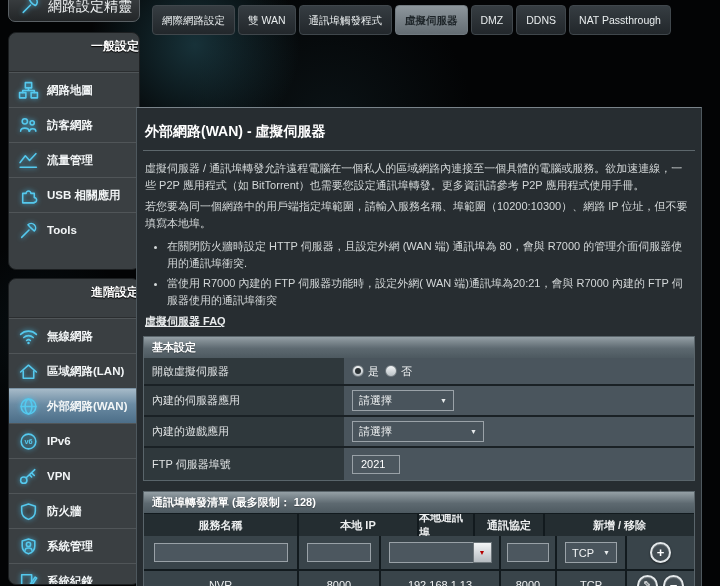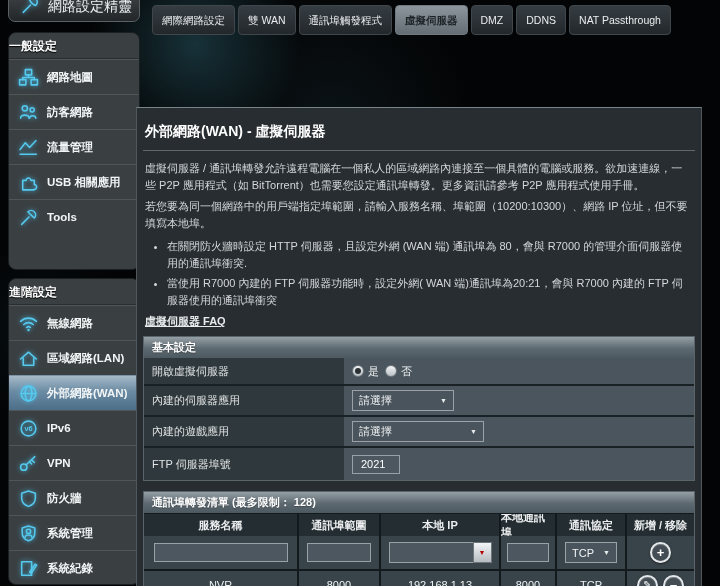--- a/index.html
+++ b/index.html
@@ -30,21 +30,21 @@
 
   
   .side-group {
     position:absolute; left:8px; width:132px;
     background:#3a3f42; border:1px solid #1c1f21; border-radius:8px;
     overflow:hidden;
   }
   .side-group.general  { top:32px;  height:238px; }
   .side-group.advanced { top:278px; height:307px; }
   .side-group .group-title {
-    height:26px; line-height:26px; text-align:left;
+    height:39px; line-height:26px; text-align:right;
     font-size:12px; font-weight:bold; color:#ffffff;
     border-bottom:1px solid #2b2e30; text-shadow:0 1px 1px #000;
   }
   .side-item {
     height:35px; display:flex; align-items:center; gap:7px;
     padding-left:7px; cursor:pointer;
     border-top:1px solid #505558;
   }
   .side-item:first-of-type { border-top:none; }
   .side-item .label { font-size:11.5px; font-weight:bold; color:#f2f5f6; letter-spacing:0; }
@@ -366,21 +366,20 @@
       </div>
     </div>
   </div>
 
   
   <div class="tbl" style="margin-top:10px;">
     <div class="tbl-caption">通訊埠轉發清單 (最多限制： 128)</div>
 
     <div class="phead">
       <div class="pcell c1">服務名稱</div>
-      <div class="pcell c2">通訊埠範圍</div>
       <div class="pcell c3">本地 IP</div>
       <div class="pcell c4">本地通訊埠</div>
       <div class="pcell c5">通訊協定</div>
       <div class="pcell c6">新增 / 移除</div>
     </div>
 
     <div class="pinput-row">
       <div class="pcell c1">
           <input class="text-input" style="width: 134px;">
         </div>

